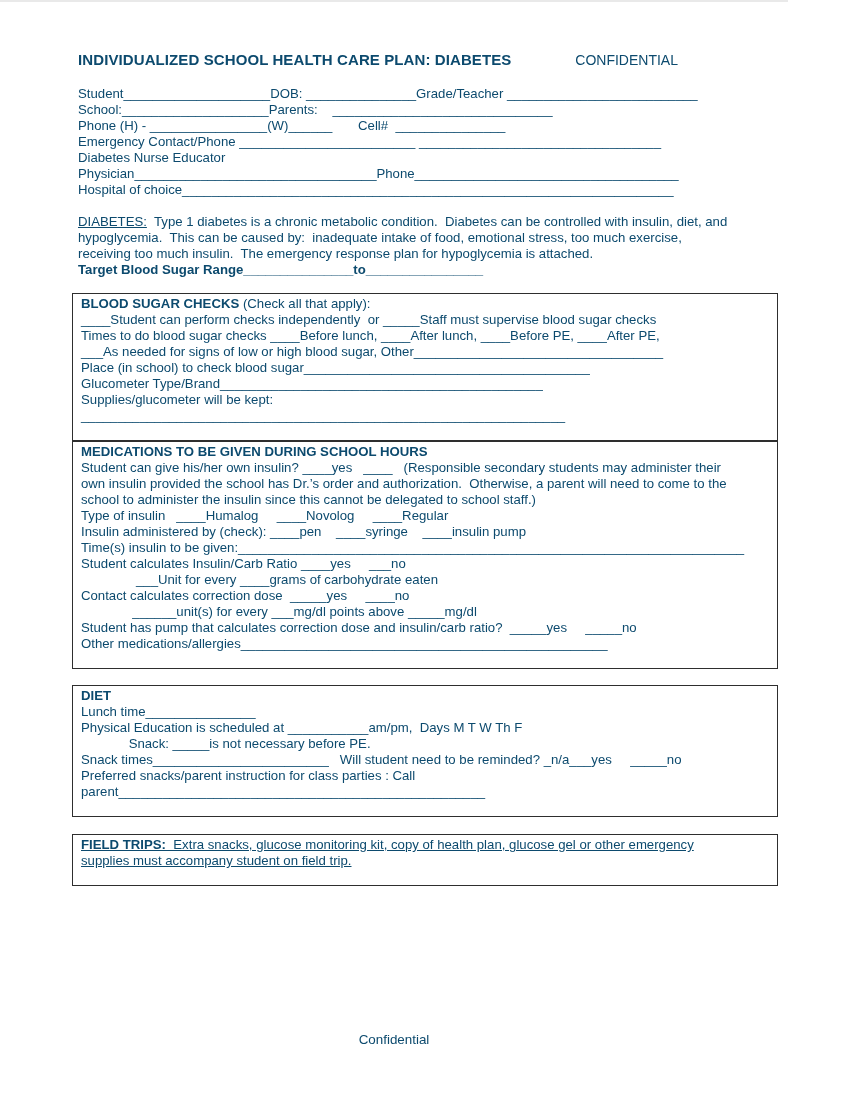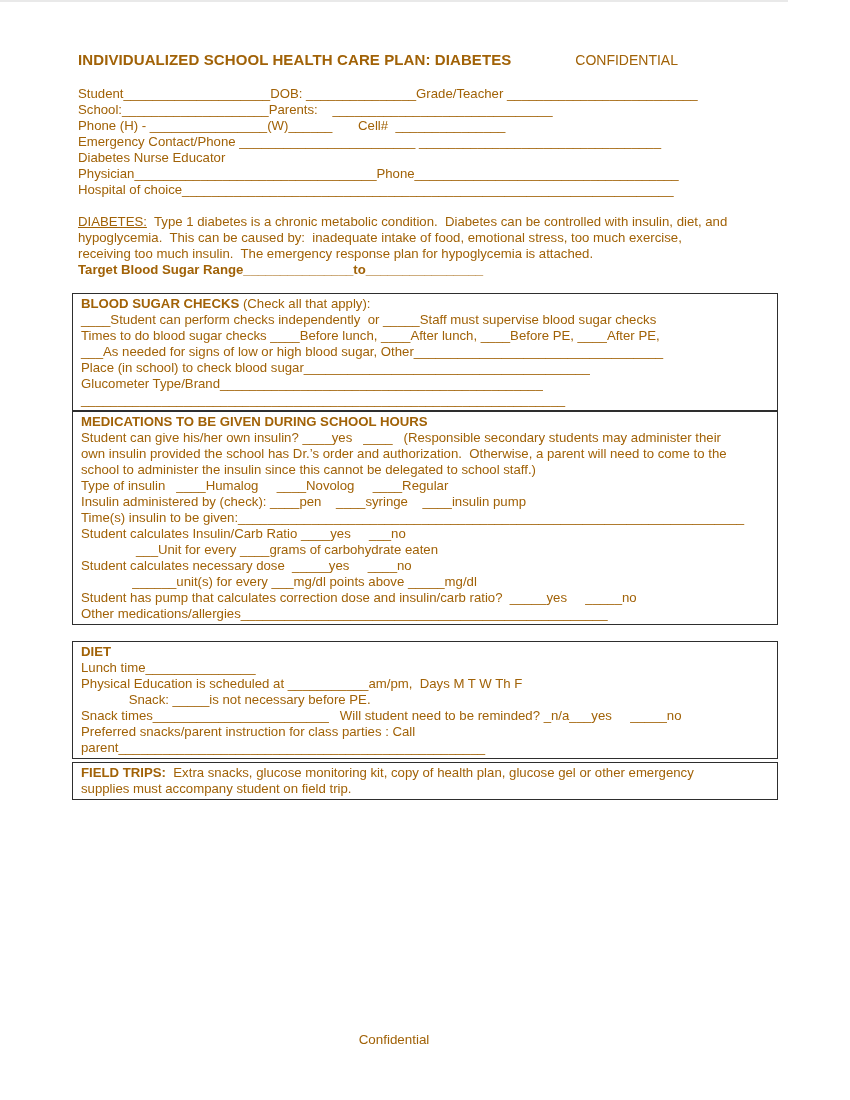--- a/index.html
+++ b/index.html
@@ -3,46 +3,46 @@
 <meta charset="utf-8">
 <style>
   html,body{margin:0;padding:0;background:#ffffff;}
   .page{
     position:relative;
     width:788px;height:1100px;
     background:#fff;
     font-family:"Liberation Sans", sans-serif;
     font-size:13.2px;
     line-height:16px;
-    color:#a16207;
+    color:#0c4a6e;
     overflow:hidden;
     box-sizing:border-box;
     border-top:2px solid #e9e9e9;
   }
   .content{padding:50px 72px 0 78px;box-sizing:border-box;}
   .ln{white-space:pre;height:16px;}
   .bold{font-weight:bold;}
   .u{text-decoration:underline;}
   .header-row{display:flex;justify-content:space-between;align-items:baseline;}
   .doc-title{font-weight:bold;font-size:15px;letter-spacing:0.1px;}
   .conf{font-size:14px;padding-right:38px;}
   .demo{margin-top:18px;}
   .para{margin-top:16px;}
   .target{font-weight:bold;}
   .box{
     border:1px solid #2e2e2e;
     margin-left:-6px;
     width:706px;
     box-sizing:border-box;
-    padding:2px 4px 2px 8px;
+    padding:2px 4px 16px 8px;
   }
   .box1{margin-top:15px;}
   .box2{}
   .box3{margin-top:16px;}
-  .box4{margin-top:3px;}
+  .box4{margin-top:17px;text-decoration:underline;}
   .footer{
     position:absolute;left:0;right:0;top:1030px;
     text-align:center;font-size:13.4px;
   }
 </style>
 </head>
 <body>
 
 <div class="page">
   <div class="content">
@@ -70,34 +70,35 @@
 
     <div class="ln target">Target Blood Sugar Range_______________to________________</div>
 
     <div class="box box1">
       <div class="ln"><span class="bold">BLOOD SUGAR CHECKS</span><span> (Check all that apply):</span></div>
       <div class="ln">____Student can perform checks independently  or _____Staff must supervise blood sugar checks</div>
       <div class="ln">Times to do blood sugar checks ____Before lunch, ____After lunch, ____Before PE, ____After PE,</div>
       <div class="ln">___As needed for signs of low or high blood sugar, Other__________________________________</div>
       <div class="ln">Place (in school) to check blood sugar_______________________________________</div>
       <div class="ln">Glucometer Type/Brand____________________________________________</div>
+      <div class="ln">Supplies/glucometer will be kept:</div>
       <div class="ln">__________________________________________________________________</div>
     </div>
 
     <div class="box box2">
       <div class="ln bold">MEDICATIONS TO BE GIVEN DURING SCHOOL HOURS</div>
       <div class="ln">Student can give his/her own insulin? ____yes   ____   (Responsible secondary students may administer their</div>
       <div class="ln">own insulin provided the school has Dr.’s order and authorization.  Otherwise, a parent will need to come to the</div>
       <div class="ln">school to administer the insulin since this cannot be delegated to school staff.)</div>
       <div class="ln">Type of insulin   ____Humalog     ____Novolog     ____Regular</div>
       <div class="ln">Insulin administered by (check): ____pen    ____syringe    ____insulin pump</div>
       <div class="ln">Time(s) insulin to be given:_____________________________________________________________________</div>
       <div class="ln">Student calculates Insulin/Carb Ratio ____yes     ___no</div>
       <div class="ln">               ___Unit for every ____grams of carbohydrate eaten</div>
-      <div class="ln">Student calculates necessary dose  _____yes     ____no</div>
+      <div class="ln">Contact calculates correction dose  _____yes     ____no</div>
       <div class="ln">              ______unit(s) for every ___mg/dl points above _____mg/dl</div>
       <div class="ln">Student has pump that calculates correction dose and insulin/carb ratio?  _____yes     _____no</div>
       <div class="ln">Other medications/allergies__________________________________________________</div>
     </div>
 
     <div class="box box3">
       <div class="ln bold">DIET</div>
       <div class="ln">Lunch time_______________</div>
       <div class="ln">Physical Education is scheduled at ___________am/pm,  Days M T W Th F</div>
       <div class="ln">             Snack: _____is not necessary before PE.</div>

